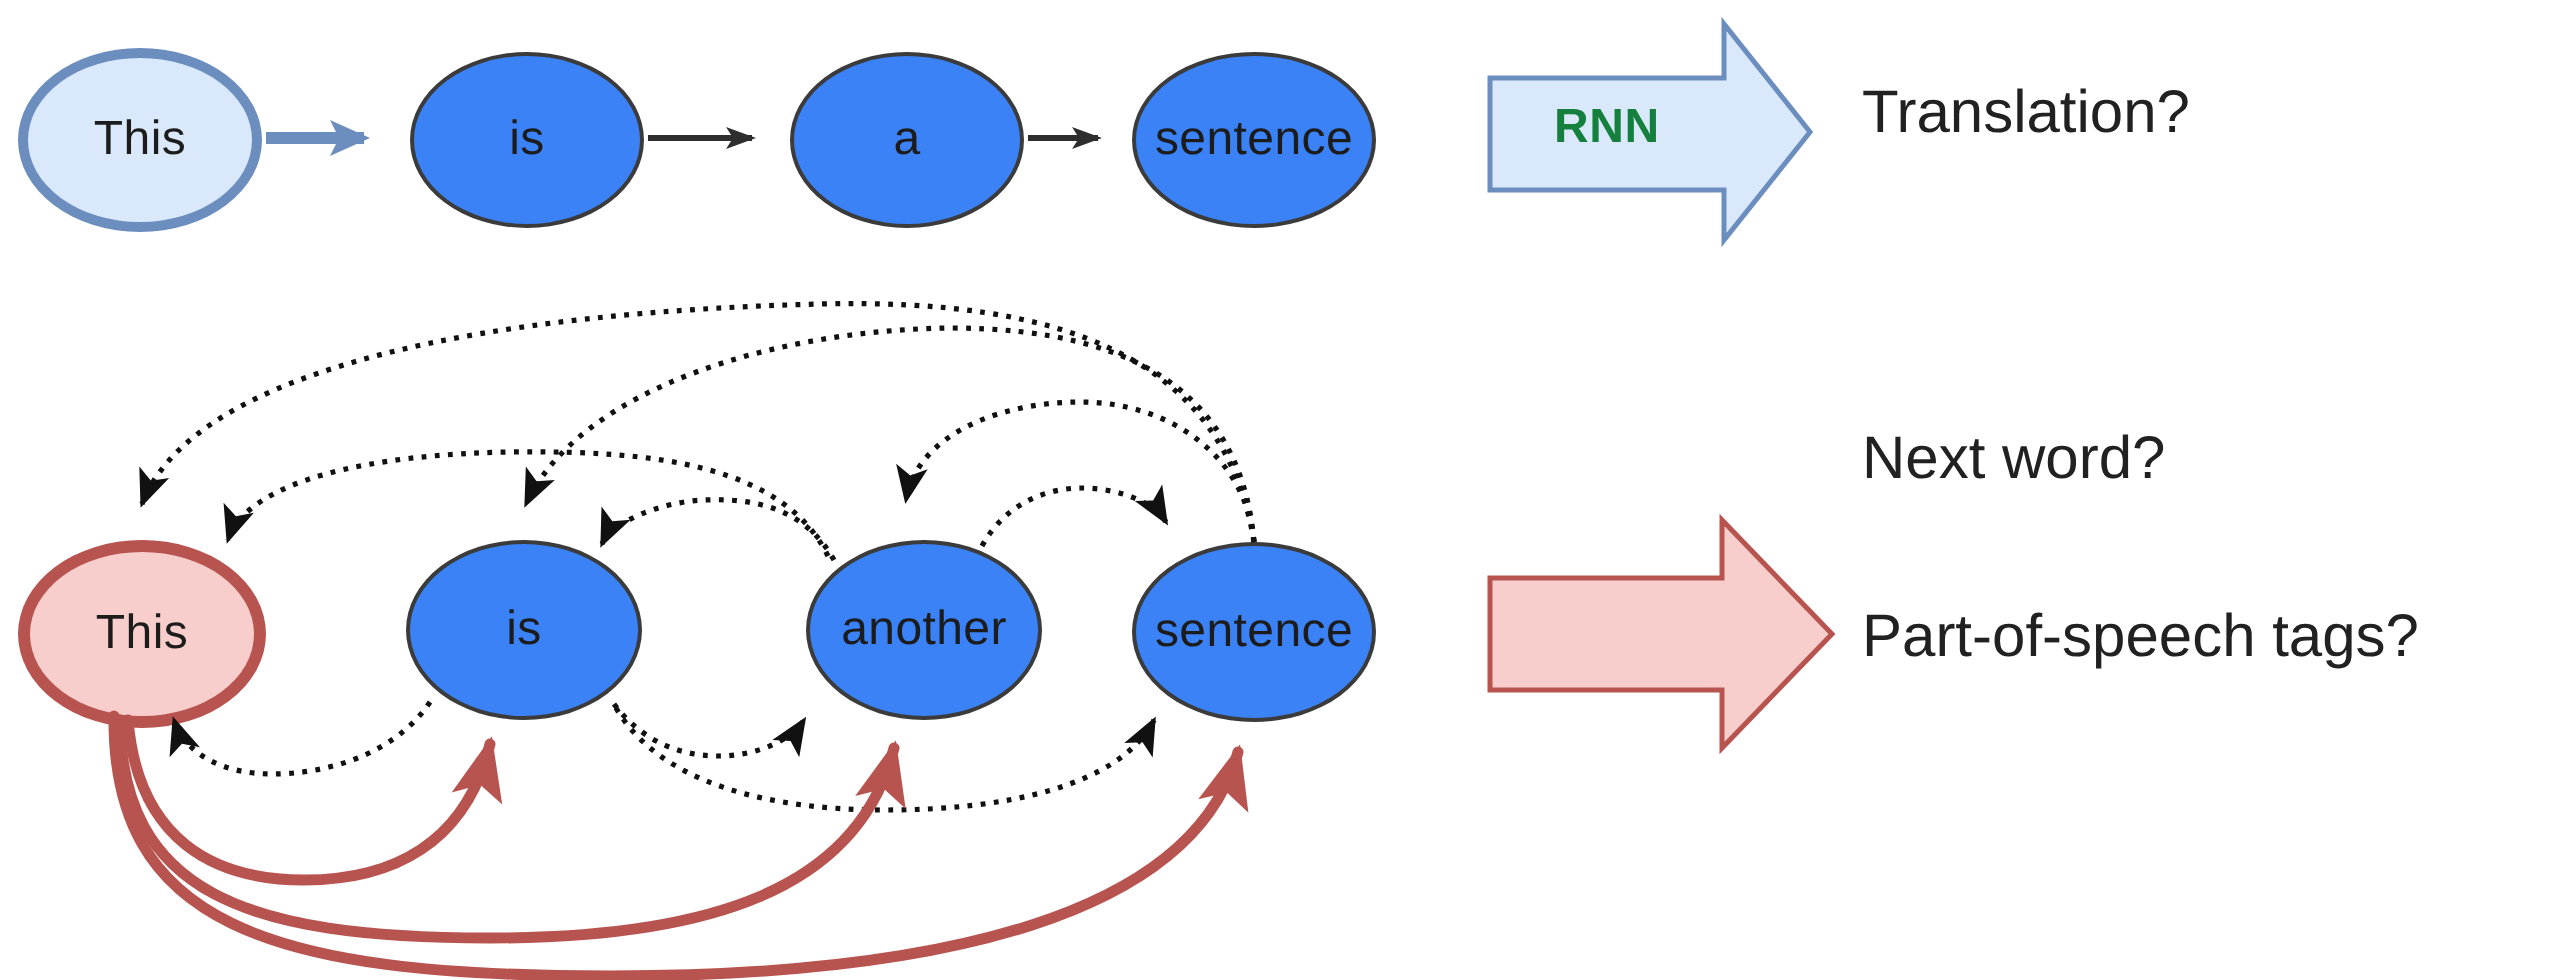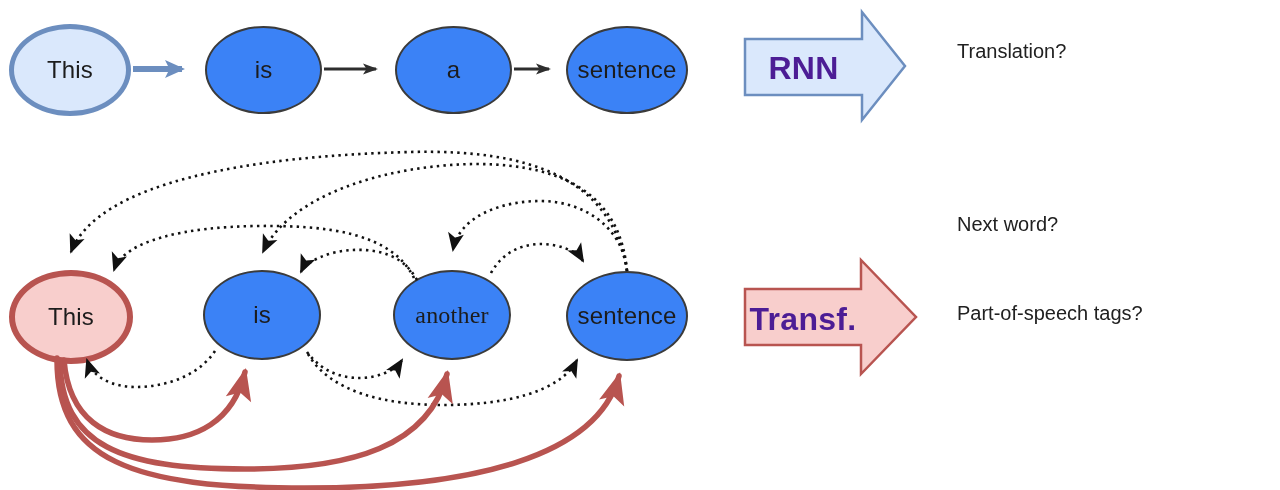--- a/index.html
+++ b/index.html
@@ -12,24 +12,24 @@
     position:absolute;display:flex;align-items:center;justify-content:center;
     border-radius:50%;background:#3b82f6;border:2.5px solid #3b3b3b;
     font-size:24px;color:#1c1c1c;box-sizing:border-box;z-index:1;
     letter-spacing:0.2px;
   }
   .node.blue{background:#dae8fc;border:5px solid #6c8ebf;}
   .node.red{background:#f8cecc;border:6px solid #b85450;}
   svg.links{position:absolute;left:0;top:0;z-index:2;pointer-events:none;}
   .arrow-label{
     position:absolute;z-index:3;text-align:center;font-weight:bold;
-    font-size:32px;color:#4c1d95;letter-spacing:0.3px;
+    font-size:24px;color:#15803d;letter-spacing:0.3px;
   }
   .question{
-    position:absolute;left:957px;z-index:3;font-size:20px;color:#212121;
+    position:absolute;left:931px;z-index:3;font-size:30px;color:#212121;
     white-space:nowrap;
   }
 </style>
 </head>
 <body>
 
 <div class="stage">
 
   <div class="node blue" style="left:9px;top:24px;width:122px;height:92px;">
     <span>This</span>
@@ -43,21 +43,21 @@
   <div class="node" style="left:566px;top:26px;width:122px;height:88px;">
     <span>sentence</span>
   </div>
 
   <div class="node red" style="left:9px;top:270px;width:124px;height:94px;">
     <span>This</span>
   </div>
   <div class="node" style="left:203px;top:270px;width:118px;height:90px;">
     <span>is</span>
   </div>
-  <div class="node" style="left:393px;top:270px;width:118px;height:90px;font-family:Liberation Serif, serif;">
+  <div class="node" style="left:403px;top:270px;width:118px;height:90px;">
     <span>another</span>
   </div>
   <div class="node" style="left:566px;top:271px;width:122px;height:90px;">
     <span>sentence</span>
   </div>
 
   <svg class="links" width="1280" height="490" viewBox="0 0 1280 490">
     <defs>
       <marker id="mBlk" orient="auto" markerUnits="userSpaceOnUse" markerWidth="22" markerHeight="20" refX="17" refY="8" overflow="visible">
         <path d="M0,0 L19,8 L0,16 L4.5,8 Z" fill="#111111"></path>
@@ -96,19 +96,18 @@
       <path d="M 64,360 C 69,420 107,440 152,440 C 196,440 233,422 245,372" marker-end="url(#mRed)"></path>
       <path d="M 60,360 C 61,446 122,469 245,469 C 352,469 429,446 447,374" marker-end="url(#mRed)"></path>
       <path d="M 57,358 C 56,461 132,488 305,488 C 472,488 597,457 619,376" marker-end="url(#mRed)"></path>
     </g>
 
     <polygon points="745,39 862,39 862,12 905,66 862,120 862,95 745,95" fill="#dae8fc" stroke="#6c8ebf" stroke-width="2.5"></polygon>
     <polygon points="745,289 861,289 861,260 916,317 861,374 861,345 745,345" fill="#f8cecc" stroke="#b85450" stroke-width="2.5"></polygon>
   </svg>
 
   <div class="arrow-label" style="left:745px;top:50px;width:117px;">RNN</div>
-  <div class="arrow-label" style="left:745px;top:301px;width:116px;">Transf.</div>
 
   <div class="question" style="top:40px;">Translation?</div>
   <div class="question" style="top:213px;">Next word?</div>
   <div class="question" style="top:302px;">Part-of-speech tags?</div>
 
 </div>
 
 </body></html>

